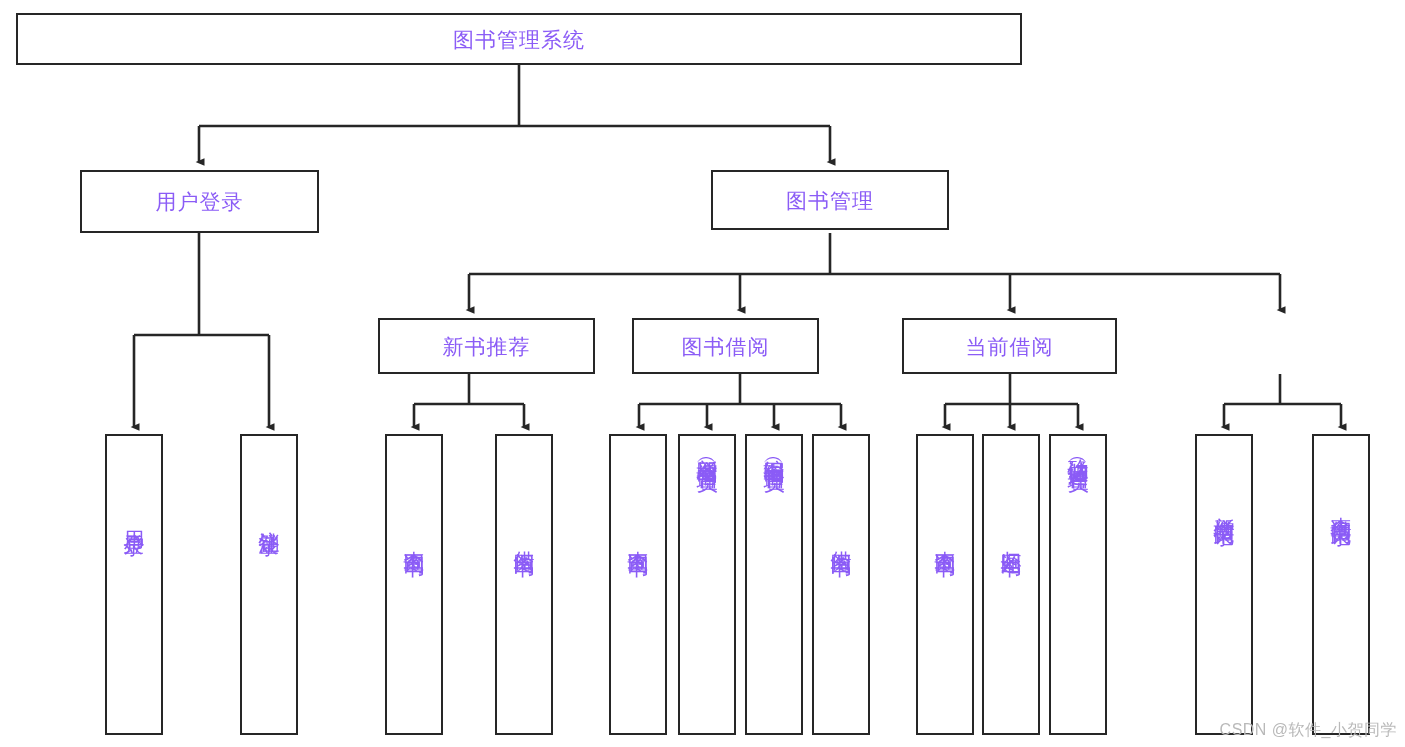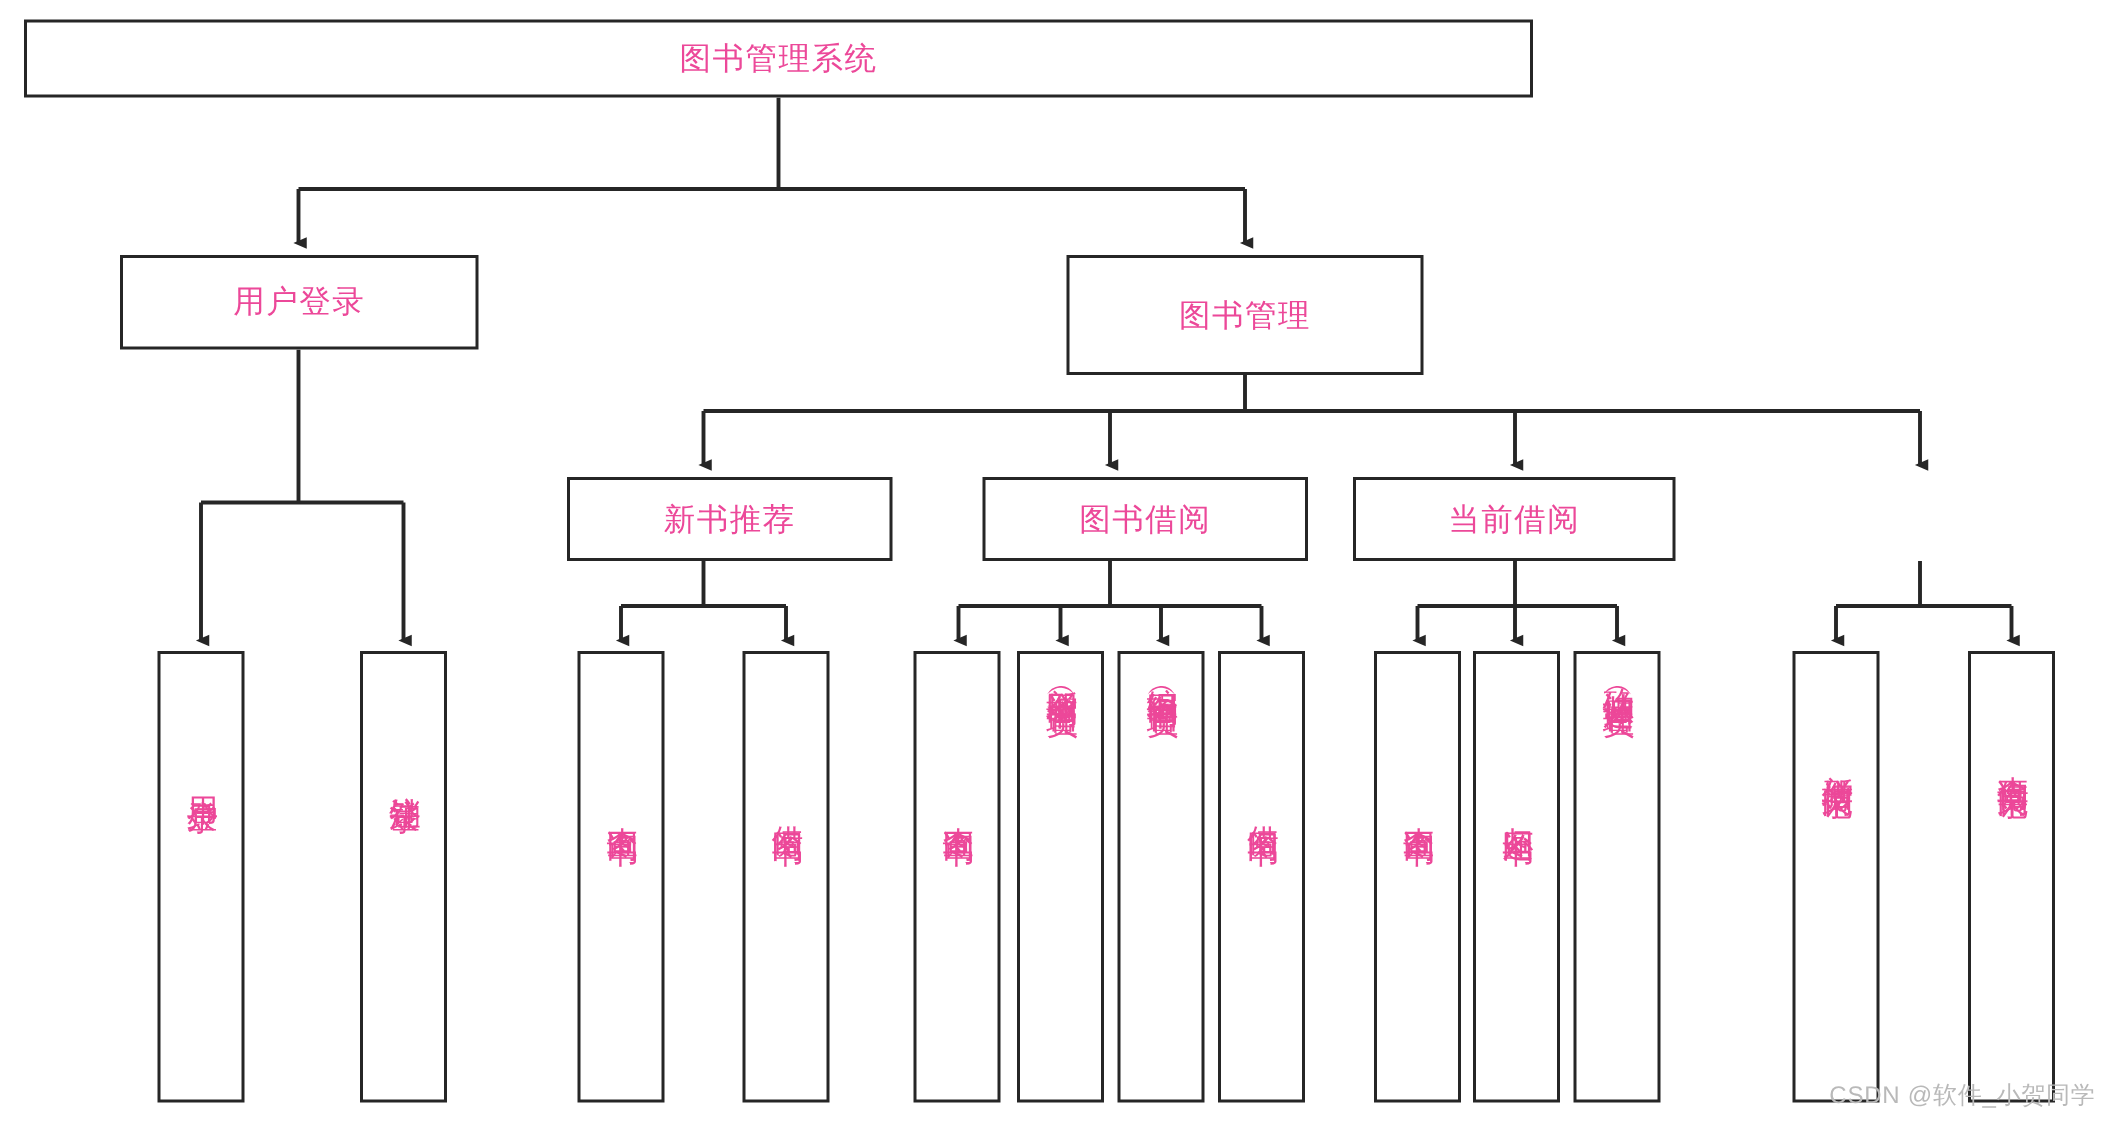--- a/index.html
+++ b/index.html
@@ -11,21 +11,21 @@
   #stage{position:relative;width:1405px;height:747px;background:#fff;}
   #wires{position:absolute;left:0;top:0;width:1405px;height:747px;}
   .node{
     position:absolute;
     background:#ffffff;
     border:2.5px solid #262626;
     box-sizing:border-box;
     display:flex;
     align-items:center;
     justify-content:center;
-    color:#ec4899;
+    color:#8b5cf6;
   }
   .node.horiz .label{
     writing-mode:horizontal-tb;
     font-size:21px;
     letter-spacing:1px;
     white-space:nowrap;
     line-height:1;
   }
   .node.vert{
     align-items:flex-start;
@@ -111,28 +111,28 @@
     </g>
   </svg>
 
   <div class="node horiz" style="left:16px;top:13px;width:1006px;height:52px;">
     <span class="label">图书管理系统</span>
   </div>
 
   <div class="node horiz" style="left:80px;top:170px;width:239px;height:63px;">
     <span class="label">用户登录</span>
   </div>
-  <div class="node horiz" style="left:711px;top:170px;width:238px;height:80px;">
+  <div class="node horiz" style="left:711px;top:170px;width:238px;height:60px;">
     <span class="label">图书管理</span>
   </div>
 
   <div class="node horiz" style="left:361px;top:318px;width:217px;height:56px;margin-left:17px;">
     <span class="label">新书推荐</span>
   </div>
-  <div class="node horiz" style="left:655px;top:318px;width:217px;height:56px;text-align:right;">
+  <div class="node horiz" style="left:632px;top:318px;width:187px;height:56px;text-align:right;">
     <span class="label">图书借阅</span>
   </div>
   <div class="node horiz" style="left:902px;top:318px;width:215px;height:56px;">
     <span class="label">当前借阅</span>
   </div>
 
   <div class="node vert mid" style="left:105px;top:434px;width:58px;height:301px;">
     <span class="label">用户登录</span>
   </div>
   <div class="node vert mid" style="left:240px;top:434px;width:58px;height:301px;">

